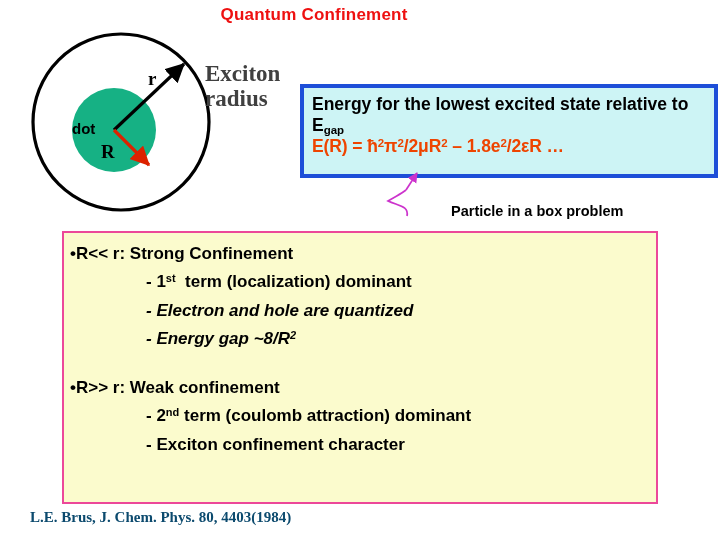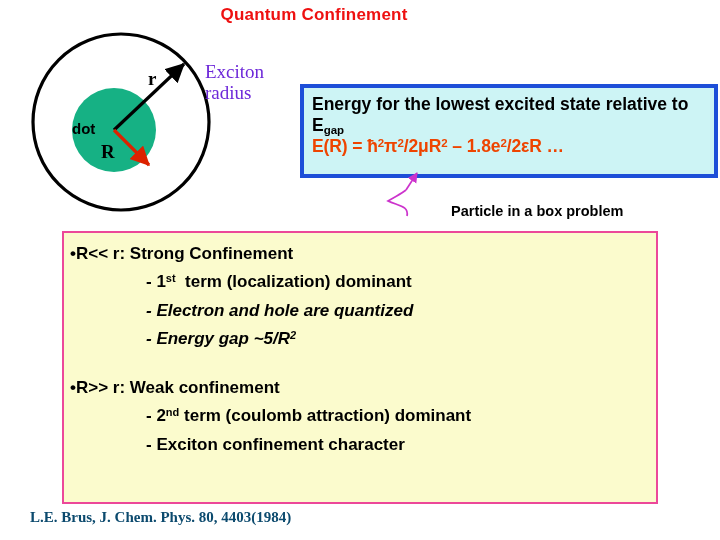--- a/index.html
+++ b/index.html
@@ -39,24 +39,24 @@
     height: 195px;
   }
   .diagram svg { display: block; }
 
   .label-exciton {
     position: absolute;
     left: 205px;
     top: 62px;
     width: 110px;
     font-family: "Liberation Serif", serif;
-    font-weight: normal;
-    font-size: 19px;
+    font-weight: bold;
+    font-size: 23px;
     line-height: 1.08;
-    color: #6d28d9;
+    color: #404040;
   }
 
   
   .energy-box {
     position: absolute;
     left: 300px;
     top: 84px;
     width: 418px;
     height: 94px;
     background: #cdf4f5;
@@ -209,20 +209,20 @@
     <line x1="23" y1="18" x2="34" y2="1" stroke="#cc33cc" stroke-width="1.7" marker-end="url(#arrowMag)"></line>
   </svg>
 </div>
 
 <div class="particle-note">Particle in a box problem</div>
 
 <div class="yellow-box">
   <div class="yb-line">•R&lt;&lt; r: Strong Confinement</div>
   <div class="yb-line ind2"><span>- 1</span><sup>st</sup><span>  term (localization) dominant</span></div>
   <div class="yb-line ind2 ital">- Electron and hole are quantized</div>
-  <div class="yb-line ind2 ital"><span>- Energy gap ~5/R</span><sup>2</sup></div>
+  <div class="yb-line ind2 ital"><span>- Energy gap ~8/R</span><sup>2</sup></div>
   <div class="yb-gap"></div>
   <div class="yb-line">•R&gt;&gt; r: Weak confinement</div>
   <div class="yb-line ind2"><span>- 2</span><sup>nd</sup><span> term (coulomb attraction) dominant</span></div>
   <div class="yb-line ind2">- Exciton confinement character</div>
 </div>
 
 <div class="citation">L.E. Brus, J. Chem. Phys. 80, 4403(1984)</div>
 
 </body></html>

